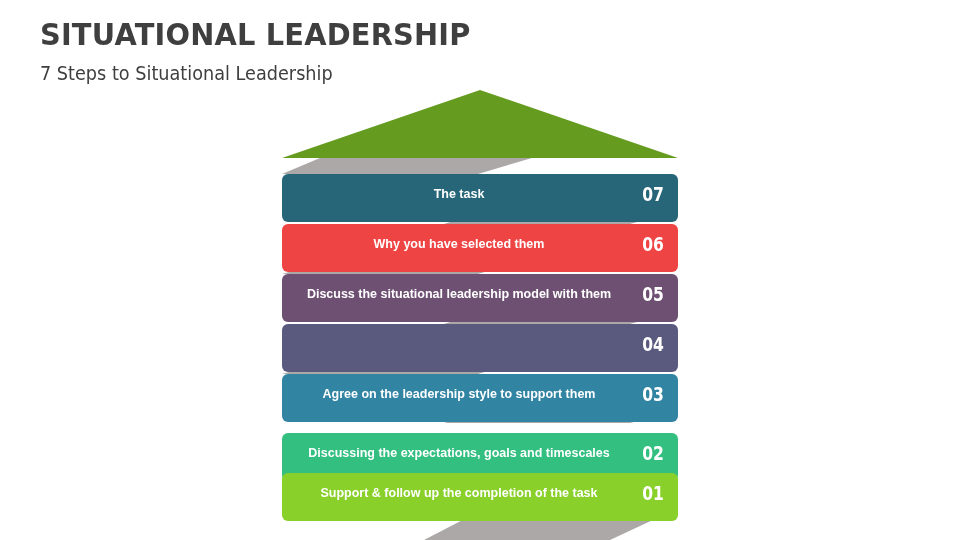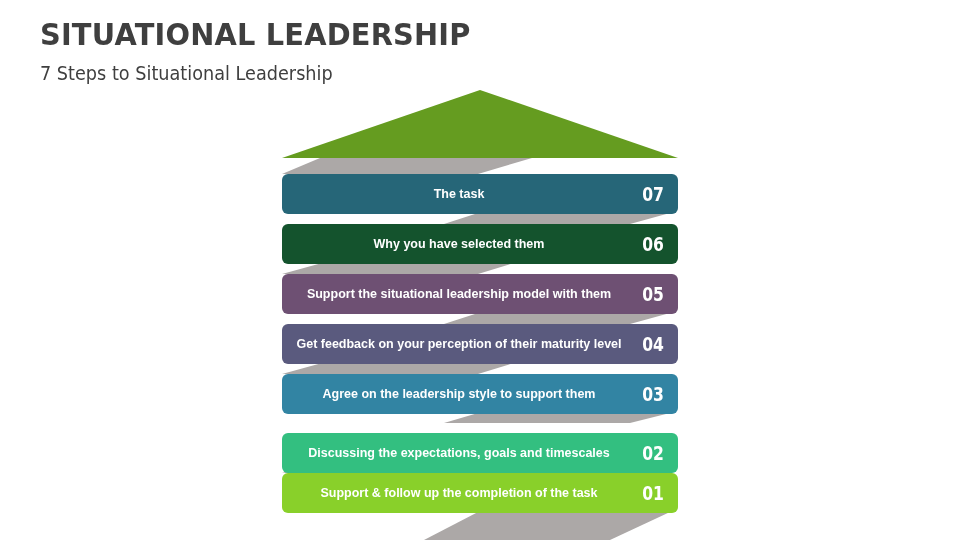--- a/index.html
+++ b/index.html
@@ -12,21 +12,21 @@
       transform: scaleX(0.93); transform-origin: left top;
     }
     .subtitle {
       position: absolute; left: 40px; top: 62px;
       font-size: 19px; color: #3f3f3f;
       font-family: "DejaVu Sans", "Liberation Sans", sans-serif;
       transform: scaleX(0.93); transform-origin: left top;
     }
     svg.bg { position: absolute; left: 0; top: 0; }
     .bar {
-      position: absolute; left: 282px; width: 396px; height: 40px;
+      position: absolute; left: 282px; width: 396px; height: 48px;
       border-radius: 6px; color: #ffffff;
     }
     .bar .label {
       position: absolute; left: 0; right: 42px; top: 0; height: 40px;
       line-height: 40px; text-align: center; font-size: 12.5px; font-weight: bold;
       font-family: "Liberation Sans", "DejaVu Sans", sans-serif;
       white-space: nowrap;
     }
     .bar .num {
       position: absolute; right: 14px; top: 0; height: 40px; line-height: 40px;
@@ -62,30 +62,29 @@
     <polygon points="478,512 670,512 610,540 424,540"></polygon>
   </g>
 
   <polygon points="480,90 678,158 282,158" fill="#659c20"></polygon>
 </svg>
 
 <div class="bar" style="top:174px;background:#266678;">
   <span class="label">The task</span>
   <span class="num">07</span>
 </div>
-<div class="bar" style="top:224px;background:#14532d;padding-left:28px;">
+<div class="bar" style="top:224px;background:#ef4444;padding-left:28px;">
   <span class="label">Why you have selected them</span>
   <span class="num">06</span>
 </div>
 <div class="bar" style="top:274px;background:#6e5073;">
-  <span class="label">Support the situational leadership model with them</span>
+  <span class="label">Discuss the situational leadership model with them</span>
   <span class="num">05</span>
 </div>
 <div class="bar" style="top:324px;background:#5a5a7e;">
-  <span class="label">Get feedback on your perception of their maturity level</span>
   <span class="num">04</span>
 </div>
 <div class="bar" style="top:374px;background:#3284a3;padding-left:32px;">
   <span class="label">Agree on the leadership style to support them</span>
   <span class="num">03</span>
 </div>
 <div class="bar" style="top:433px;background:#33bf80;">
   <span class="label">Discussing the expectations, goals and timescales</span>
   <span class="num">02</span>
 </div>

